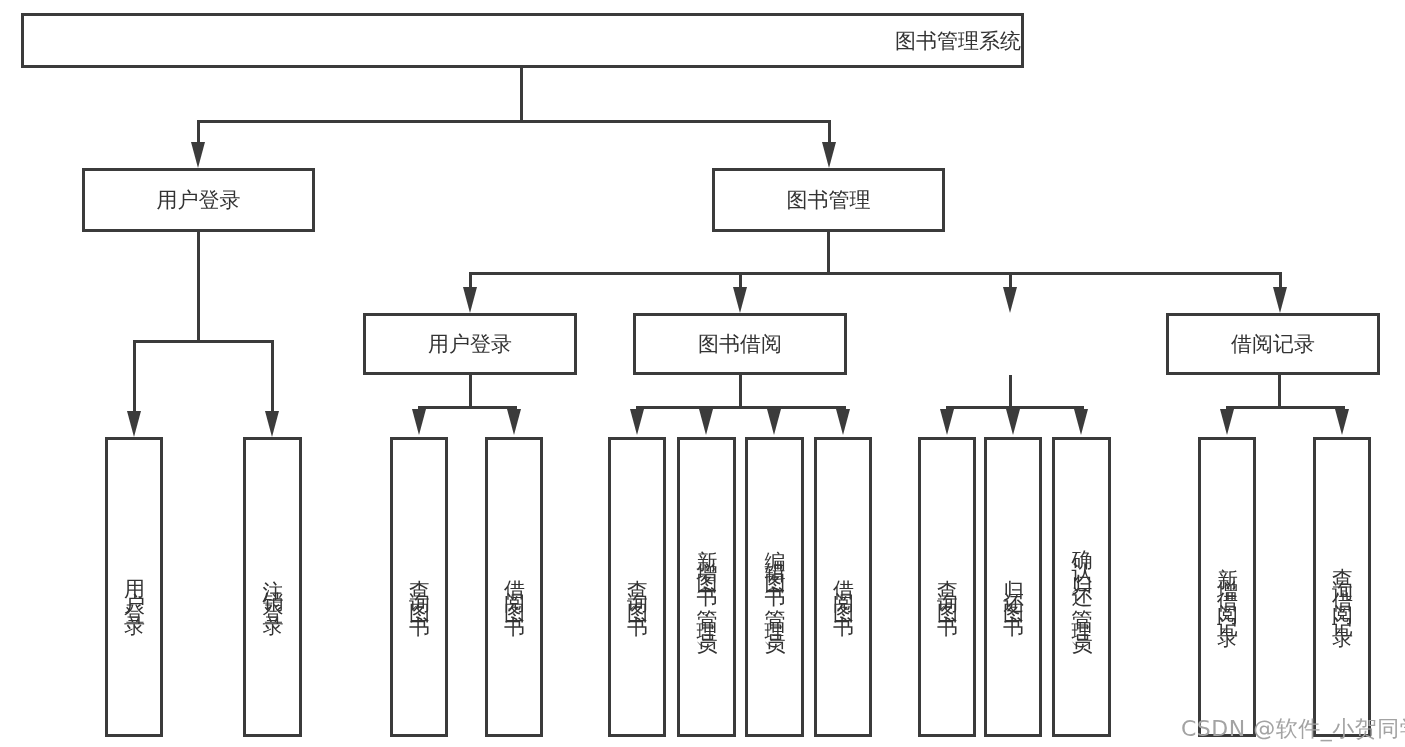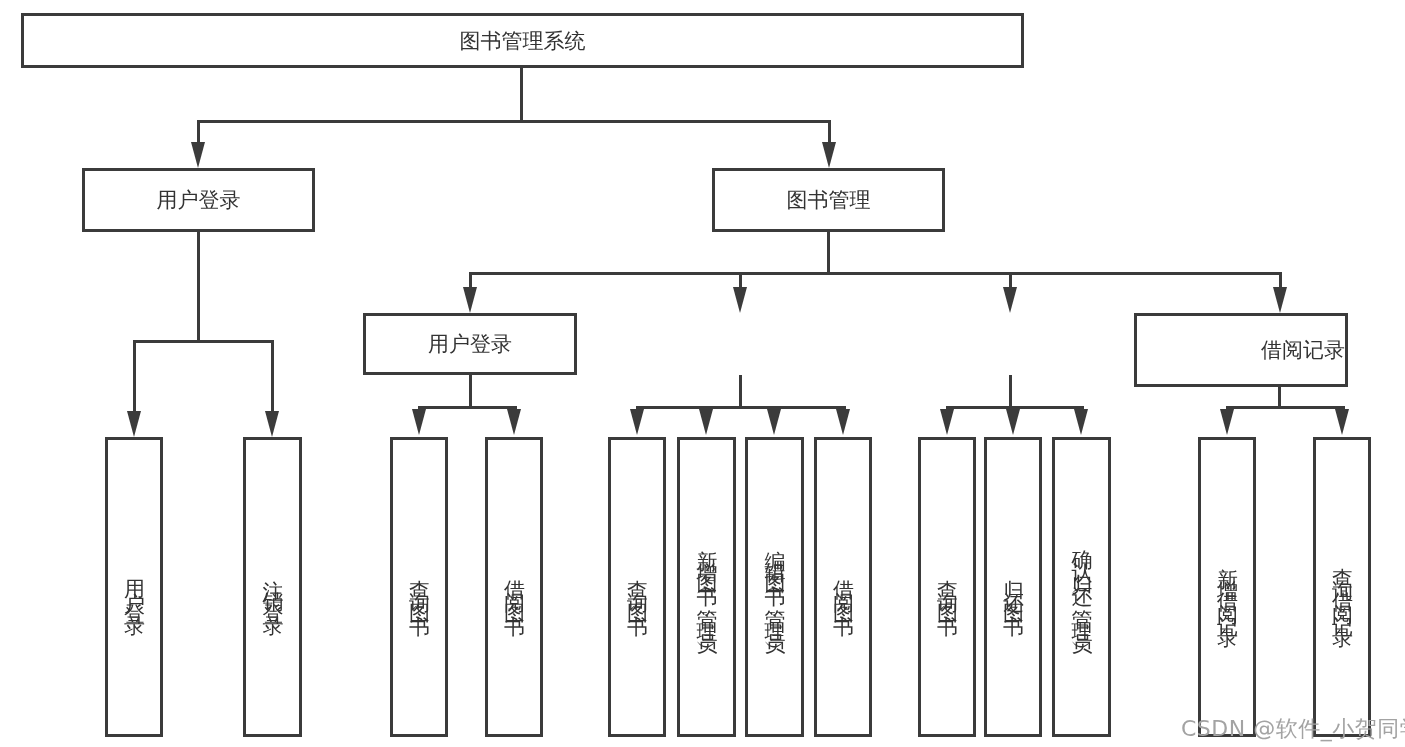--- a/index.html
+++ b/index.html
@@ -54,21 +54,21 @@
     z-index:6;
     white-space:nowrap;
     letter-spacing:0.5px;
   }
 </style>
 </head>
 <body>
 
 <div class="canvas">
 
-  <div class="node" style="left:21px;top:13px;width:1003px;height:55px;">
+  <div class="node" style="left:21px;top:13px;width:1003px;height:55px;justify-content:flex-end;">
     <span>图书管理系统</span>
   </div>
 
   <div class="vline" style="left:520px;top:68px;height:52px;"></div>
   <div class="hline" style="left:197px;top:120px;width:634px;"></div>
   <div class="vline" style="left:197px;top:120px;height:24px;"></div>
   <div class="vline" style="left:828px;top:120px;height:24px;"></div>
   <div class="arrow" style="left:191px;top:142px;"></div>
   <div class="arrow" style="left:822px;top:142px;"></div>
 
@@ -93,21 +93,24 @@
   <div class="vline" style="left:1009px;top:272px;height:15px;"></div>
   <div class="vline" style="left:1279px;top:272px;height:15px;"></div>
   <div class="arrow" style="left:463px;top:287px;"></div>
   <div class="arrow" style="left:733px;top:287px;"></div>
   <div class="arrow" style="left:1003px;top:287px;"></div>
   <div class="arrow" style="left:1273px;top:287px;"></div>
 
   <div class="node" style="left:363px;top:313px;width:214px;height:62px;">
     <span>用户登录</span>
   </div>
-  <div class="node" style="left:1134px;top:313px;width:214px;height:74px;justify-content:flex-end;">
+  <div class="node" style="left:633px;top:313px;width:214px;height:62px;">
+    <span>图书借阅</span>
+  </div>
+  <div class="node" style="left:1166px;top:313px;width:214px;height:62px;">
     <span>借阅记录</span>
   </div>
 
   <div class="vline" style="left:469px;top:375px;height:31px;"></div>
   <div class="hline" style="left:418px;top:406px;width:99px;"></div>
   <div class="arrow" style="left:412px;top:409px;"></div>
   <div class="arrow" style="left:507px;top:409px;"></div>
 
   <div class="vline" style="left:739px;top:375px;height:31px;"></div>
   <div class="hline" style="left:636px;top:406px;width:210px;"></div>

